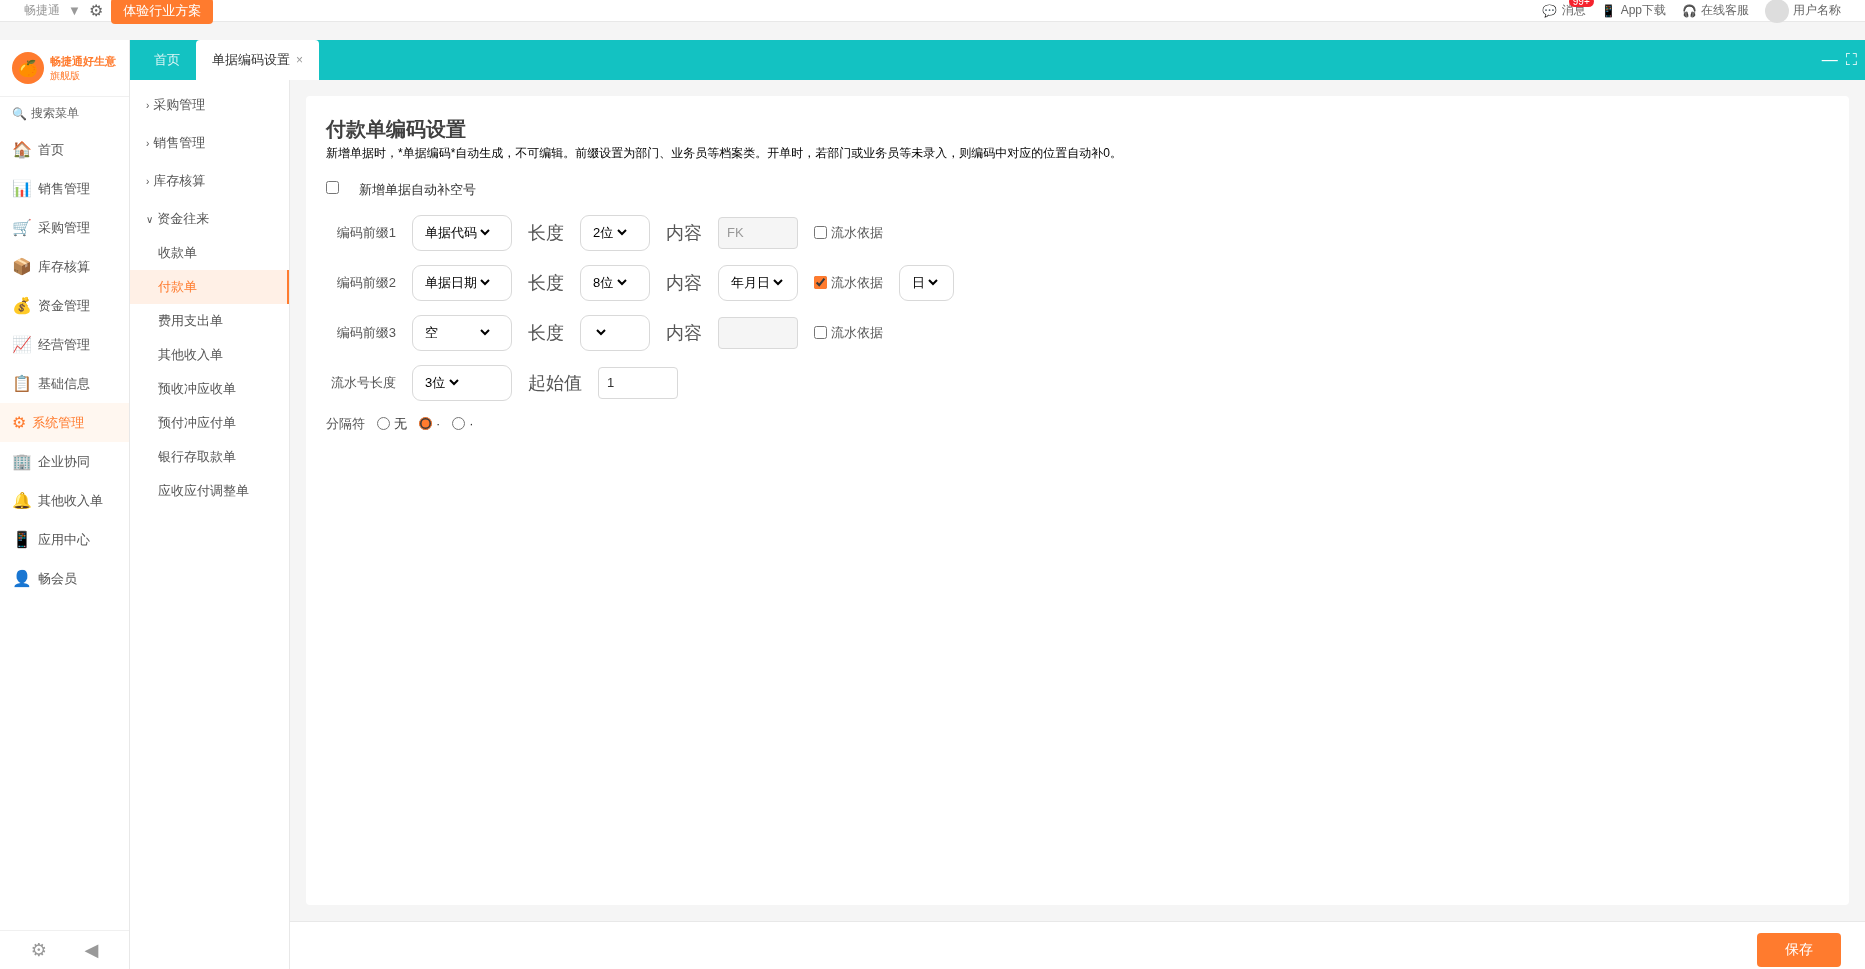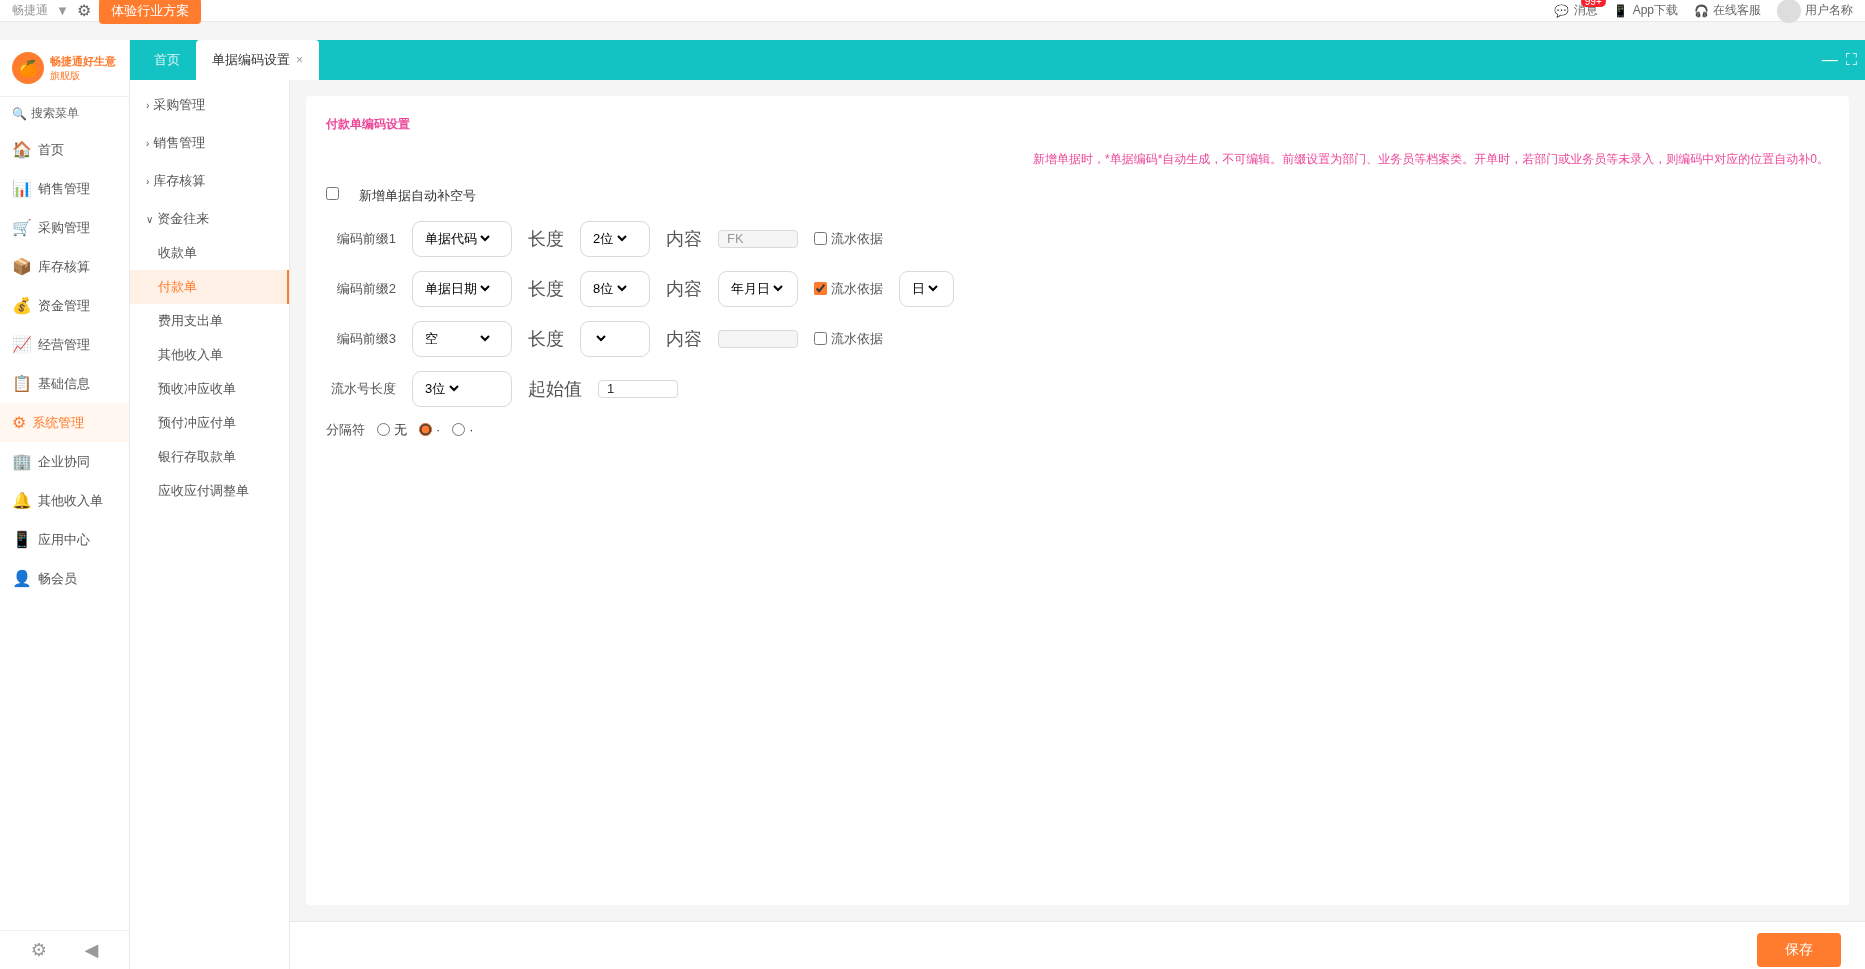--- a/index.html
+++ b/index.html
@@ -5,21 +5,21 @@
     * { box-sizing: border-box; margin: 0; padding: 0; font-family: 'Microsoft YaHei', Arial, sans-serif; }
     body { background: #f5f5f5; font-size: 13px; color: #333; overflow: hidden; }
 
     
     .top-bar {
       height: 22px;
       background: #fff;
       border-bottom: 1px solid #e8e8e8;
       display: flex;
       align-items: center;
-      padding: 0 12px;
+      padding: 0 24px;
       gap: 8px;
       position: fixed;
       top: 0; left: 0; right: 0;
       z-index: 100;
     }
     .top-bar-left {
       display: flex;
       align-items: center;
       gap: 8px;
       flex: 1;
@@ -221,24 +221,23 @@
       overflow-y: auto;
     }
     .page-inner {
       background: #fff;
       margin: 16px;
       padding: 20px;
       border-radius: 4px;
       min-height: calc(100vh - 160px);
     }
     .page-title {
-      font-size: 12px;
+      font-size: 20px;
       font-weight: 600;
-      color: #ec4899;
-      margin-bottom: 16px;
+      color: #404040;
     }
 
     
     .section-card {
       background: #f9f9f9;
       border: 1px solid #e8e8e8;
       border-radius: 4px;
       padding: 12px 16px;
       margin-bottom: 16px;
     }
@@ -252,24 +251,23 @@
       align-items: center;
       gap: 4px;
       cursor: pointer;
       font-size: 13px;
     }
     .radio-label input[type="radio"] { accent-color: #ff7b2e; }
 
     
     .info-text {
       font-size: 12px;
-      color: #ec4899;
+      color: #000000;
       margin-bottom: 16px;
       line-height: 1.8;
-      text-align: right;
     }
 
     
     .code-example-box {
       border: 2px dashed #ffb38a;
       background: #fff8f5;
       border-radius: 4px;
       padding: 20px 24px;
       margin-bottom: 20px;
       display: inline-block;
@@ -308,21 +306,21 @@
       font-size: 13px;
       color: #555;
       text-align: right;
       flex-shrink: 0;
     }
     .form-sublabel {
       font-size: 18px;
       color: #555;
     }
     .input-field {
-      height: 18px;
+      height: 32px;
       border: 1px solid #d9d9d9;
       border-radius: 4px;
       padding: 0 8px;
       font-size: 13px;
       background: #f5f5f5;
       color: #999;
       min-width: 80px;
     }
     .input-field-active {
       background: #fff;

